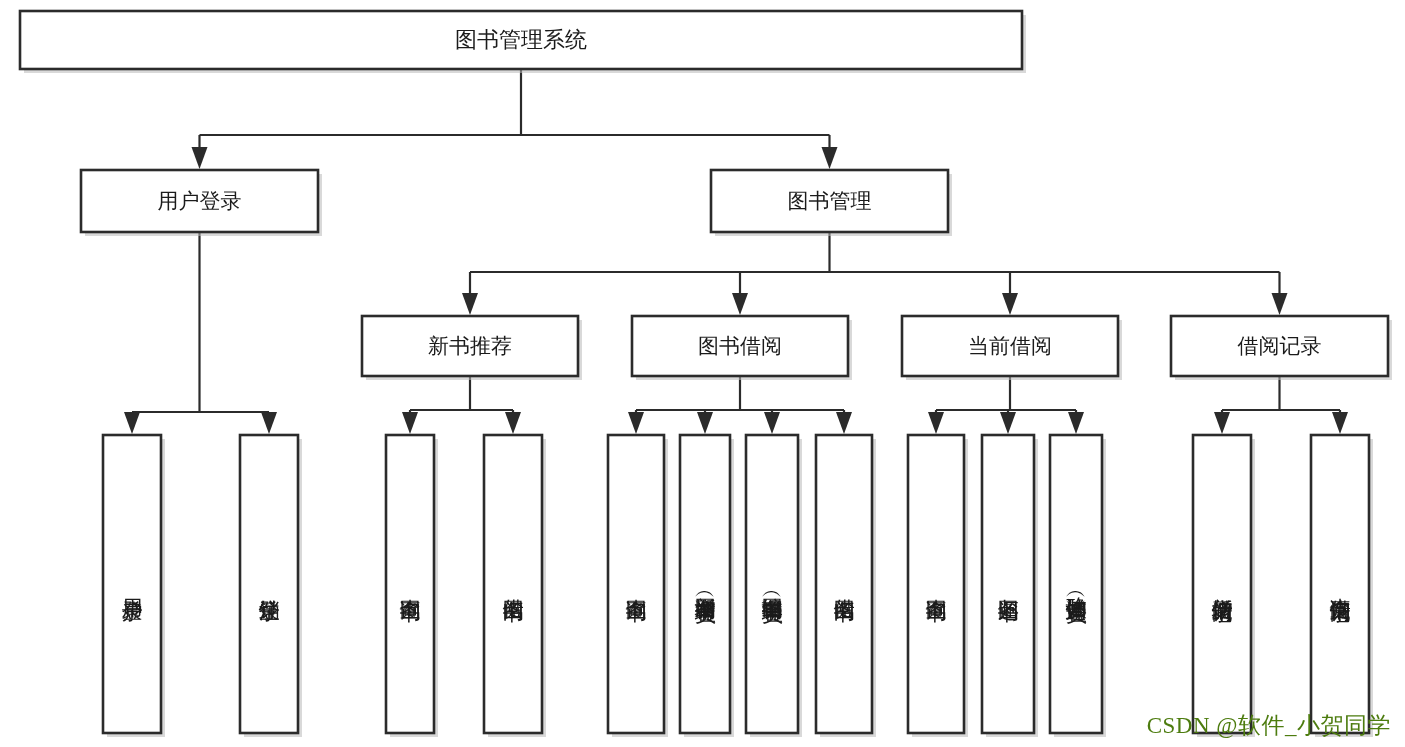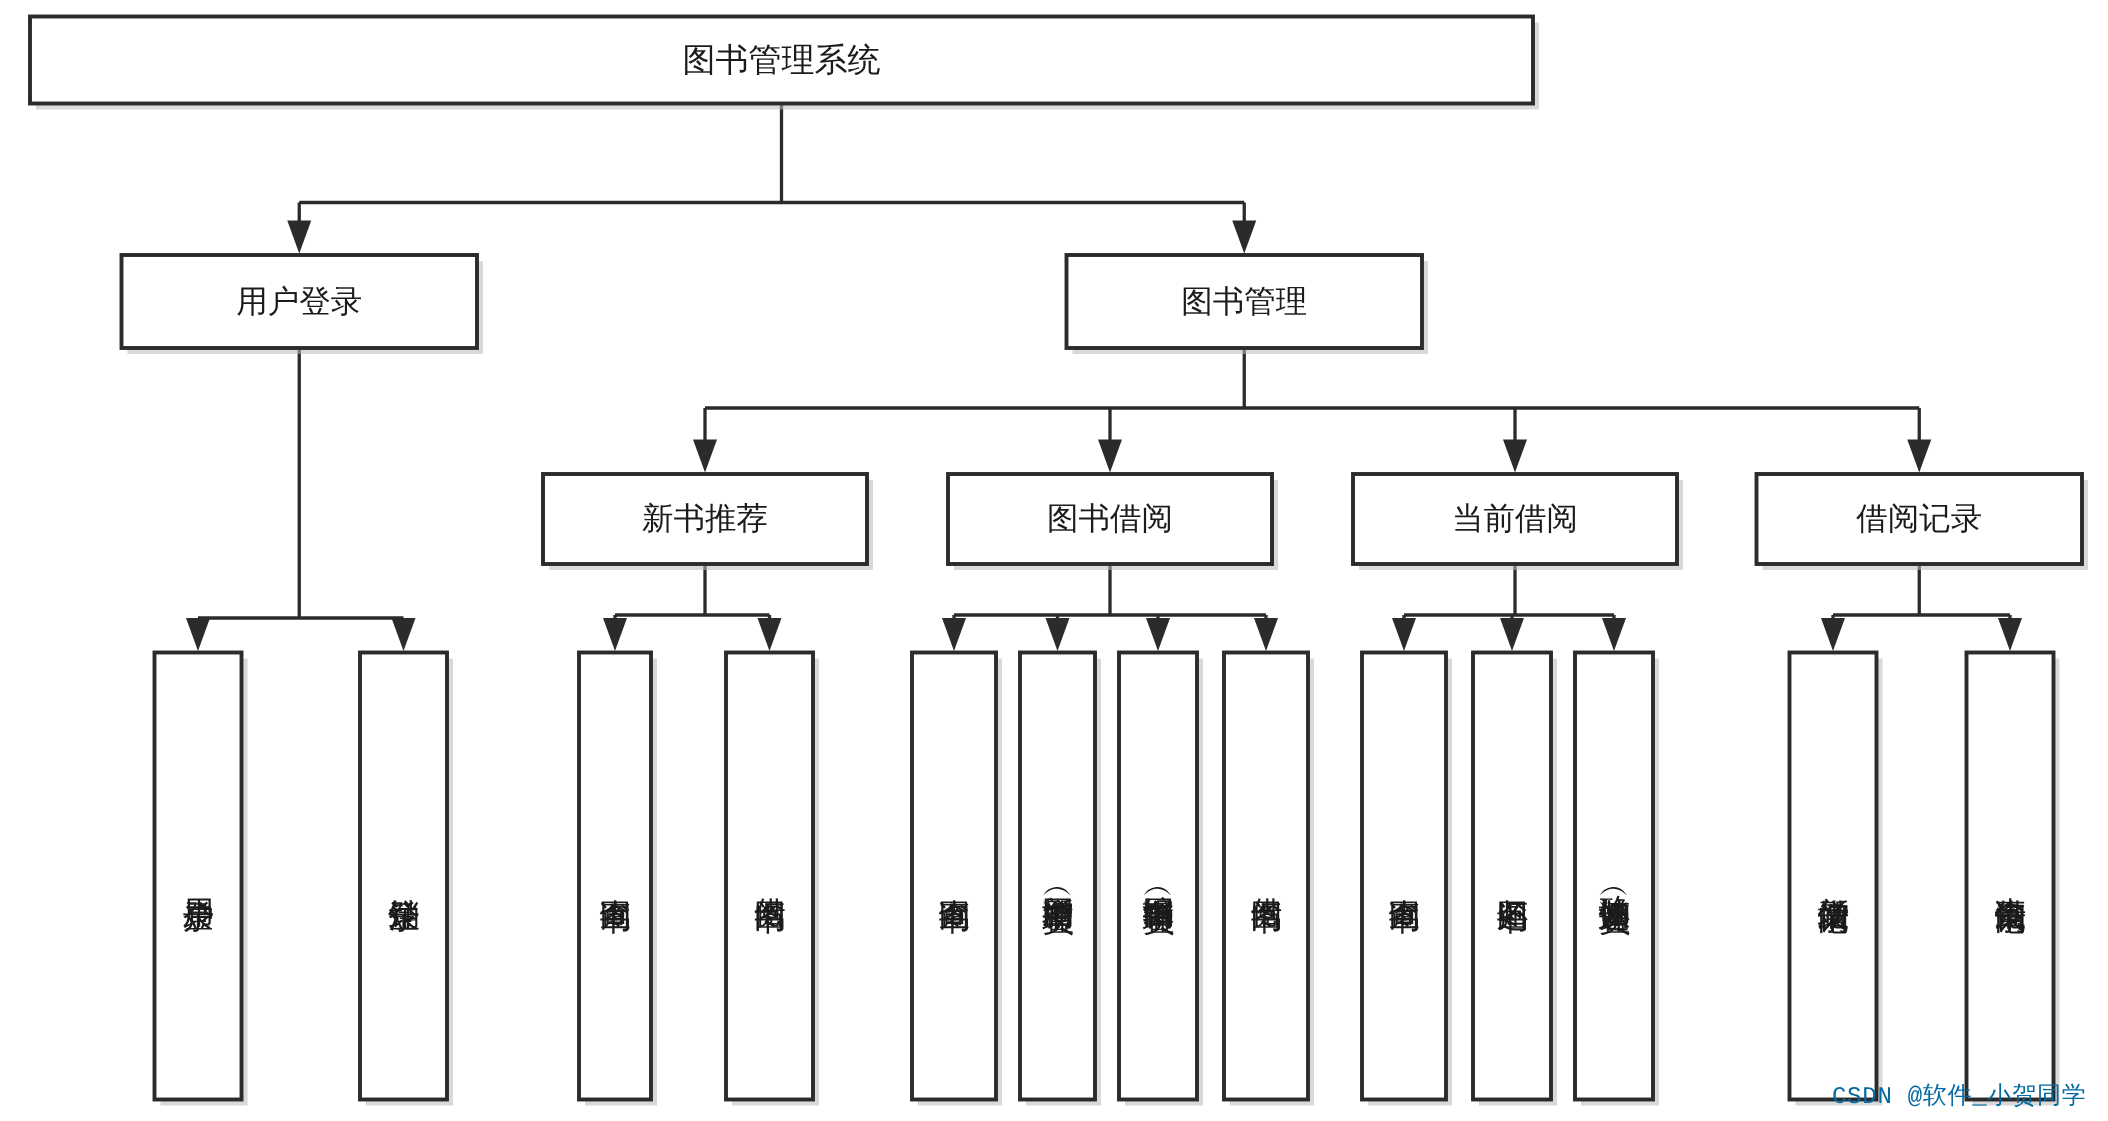--- a/index.html
+++ b/index.html
@@ -69,23 +69,23 @@
     align-items: center;
     justify-content: center;
     white-space: nowrap;
     pointer-events: none;
     user-select: none;
   }
   .watermark {
     position: absolute;
     right: 14px;
     bottom: 6px;
-    font-family: Liberation Mono, monospace;
-    font-size: 16px;
-    color: #0369a1;
+    font-family: Liberation Serif, serif;
+    font-size: 23px;
+    color: #4d7c0f;
     letter-spacing: 0.5px;
     white-space: nowrap;
     user-select: none;
   }
 </style>
 </head>
 <body>
 
 <div id="diagram-root">
 

